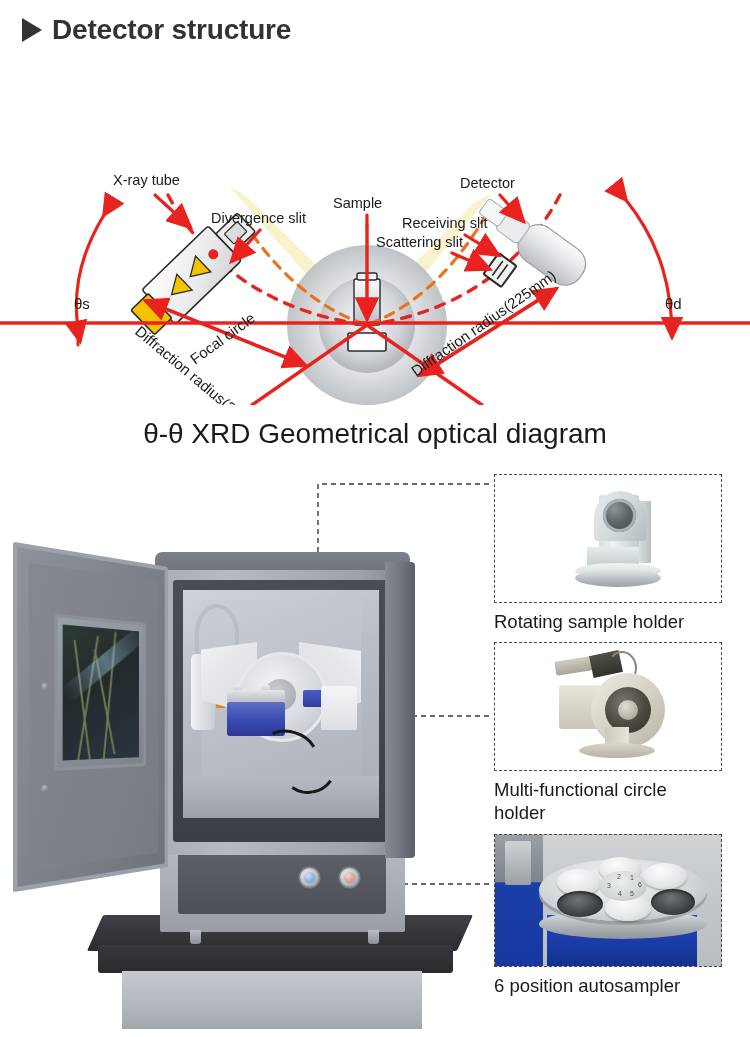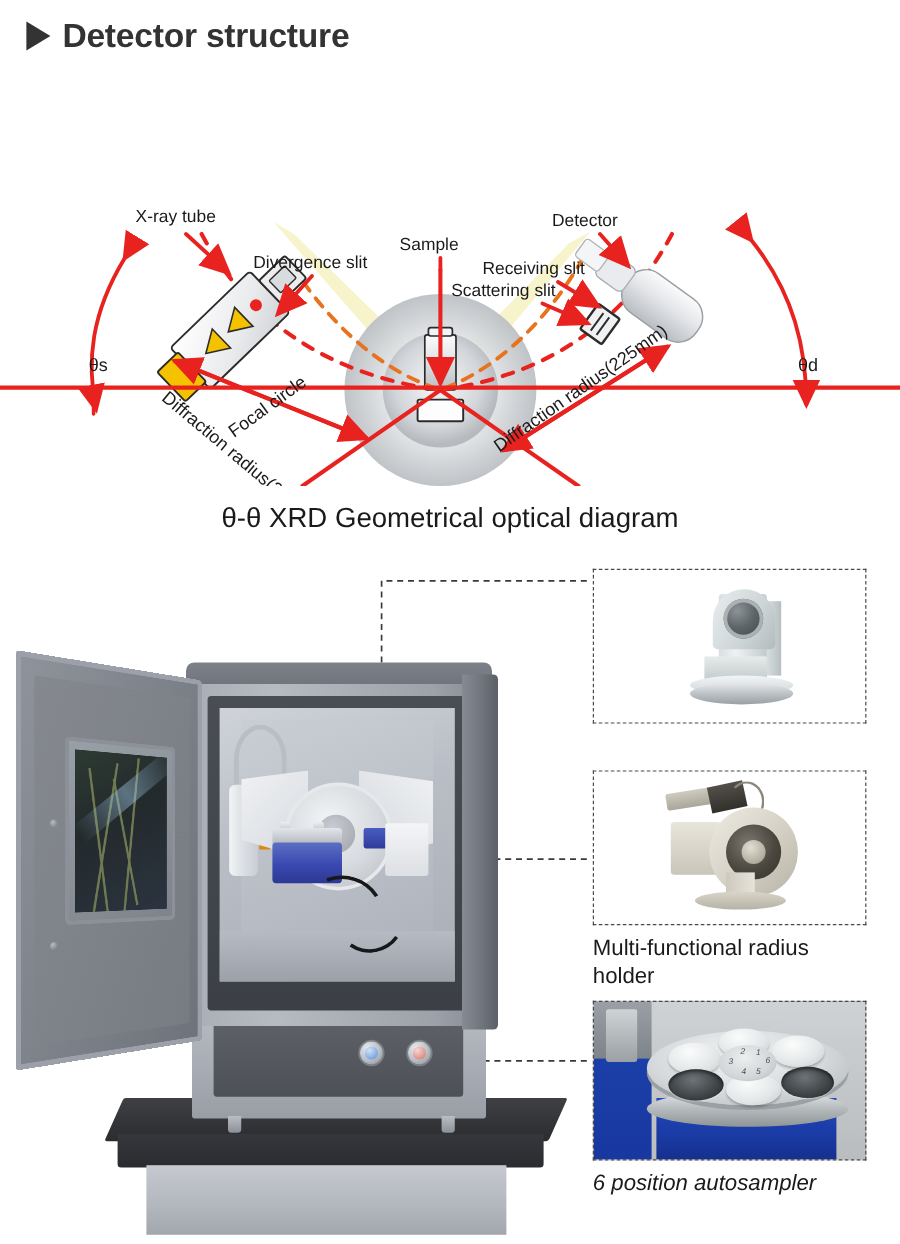--- a/index.html
+++ b/index.html
@@ -61,21 +61,21 @@
     font-family: "Liberation Sans", sans-serif;
     font-size: 15px;
     fill: #1a1a1a;
   }
 
   #diagram-caption {
     position: absolute;
     left: 0; top: 418px;
     width: 750px;
     text-align: center;
-    font-size: 23px;
+    font-size: 28px;
     color: #1a1a1a;
   }
 
   
   #instrument-area {
     position: absolute;
     left: 0; top: 462px;
     width: 750px; height: 575px;
   }
 
@@ -787,38 +787,39 @@
   <div class="component-card" id="card-rotating" style="left:494px; top:12px;">
     <div class="thumb">
       <div class="rsh-wing"></div>
       <div class="rsh-col"></div>
       <div class="rsh-head"></div>
       <div class="rsh-bore"></div>
       <div class="rsh-step"></div>
       <div class="rsh-base2"></div>
       <div class="rsh-base"></div>
     </div>
+    <div class="caption">Rotating sample holder</div>
   </div>
 
   <div class="component-card" id="card-multi" style="left:494px; top:180px;">
     <div class="thumb">
       <div class="mf-arm"></div>
       <div class="mf-arm2"></div>
       <div class="mf-wire"></div>
       <div class="mf-body"></div>
       <div class="mf-ring"></div>
       <div class="mf-ring-inner"></div>
       <div class="mf-hub"></div>
       <div class="mf-neck"></div>
       <div class="mf-base"></div>
     </div>
-    <div class="caption">Multi-functional radius holder</div>
+    <div class="caption">Multi-functional circle holder</div>
   </div>
 
-  <div class="component-card" id="card-auto" style="left:494px; top:372px;font-style:italic;">
+  <div class="component-card" id="card-auto" style="left:494px; top:372px;">
     <div class="thumb">
       <div class="as-blue-left">
         <div class="as-arm"></div>
       </div>
       <div class="as-blue-body"></div>
       <div class="as-carousel-lower"></div>
       <div class="as-carousel-top"></div>
 
       <div class="as-cup filled" style="left:62px; top:34px; width:44px; height:26px;"></div>
       <div class="as-cup filled" style="left:104px; top:22px; width:42px; height:24px;"></div>

